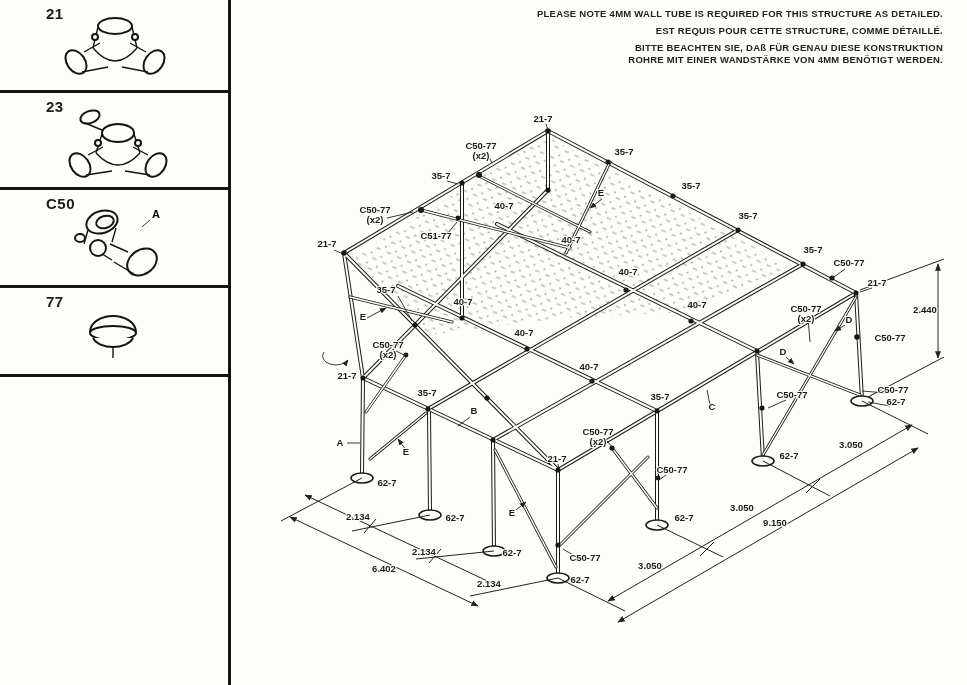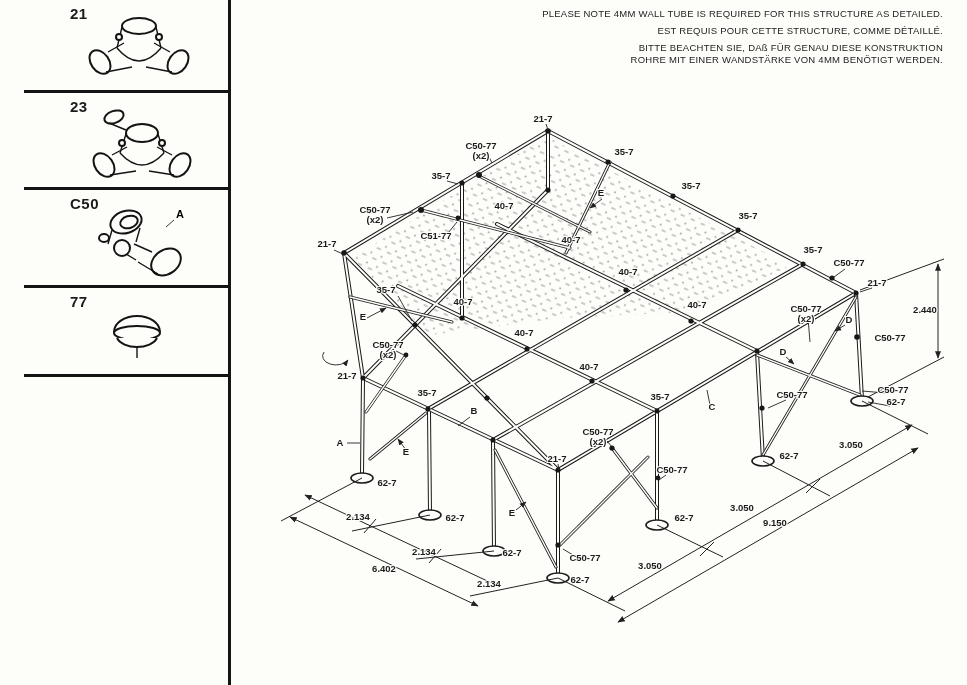--- a/index.html
+++ b/index.html
@@ -1,25 +1,25 @@
 <!DOCTYPE html>
 <html><head>
 <meta charset="utf-8">
 <style>
   html,body{margin:0;padding:0;background:#e8e8e4;}
   #page{position:relative;width:967px;height:685px;background:#fdfdfa;overflow:hidden;
         font-family:"Liberation Sans",sans-serif;color:#1b1b1b;}
   
-  #sidebar{position:absolute;left:0;top:0;width:231px;height:685px;border-right:3px solid #141414;box-sizing:border-box;padding-left:24px;}
+  #sidebar{position:absolute;left:0;top:0;width:231px;height:685px;border-right:3px solid #141414;box-sizing:border-box;}
   .cell{position:relative;border-bottom:3px solid #141414;box-sizing:border-box;}
   .cell .num{position:absolute;left:46px;top:5px;font-size:15px;font-weight:bold;letter-spacing:.5px;}
   .cell svg{position:absolute;left:50px;top:10px;}
   
   #notes{position:absolute;right:24px;top:8px;width:560px;text-align:right;
-         font-size:9.5px;font-weight:normal;letter-spacing:.25px;line-height:12px;color:#222;}
+         font-size:9.5px;font-weight:bold;letter-spacing:.25px;line-height:12px;color:#222;}
   #notes .gap{height:5px;}
   
   #draw{position:absolute;left:0;top:0;}
   .lbl{font-family:"Liberation Sans",sans-serif;font-size:9.5px;font-weight:bold;fill:#1b1b1b;
        paint-order:stroke;stroke:#fdfdfa;stroke-width:2.2px;}
   .tube-o{fill:none;stroke:#1a1a1a;stroke-width:4;stroke-linecap:round;}
   .tube-i{fill:none;stroke:#fdfdfa;stroke-width:2;stroke-linecap:round;}
   .brace-o{fill:none;stroke:#1a1a1a;stroke-width:3;stroke-linecap:round;}
   .brace-i{fill:none;stroke:#fdfdfa;stroke-width:1.4;stroke-linecap:round;}
   .dim{stroke:#222;stroke-width:1;fill:none;}

